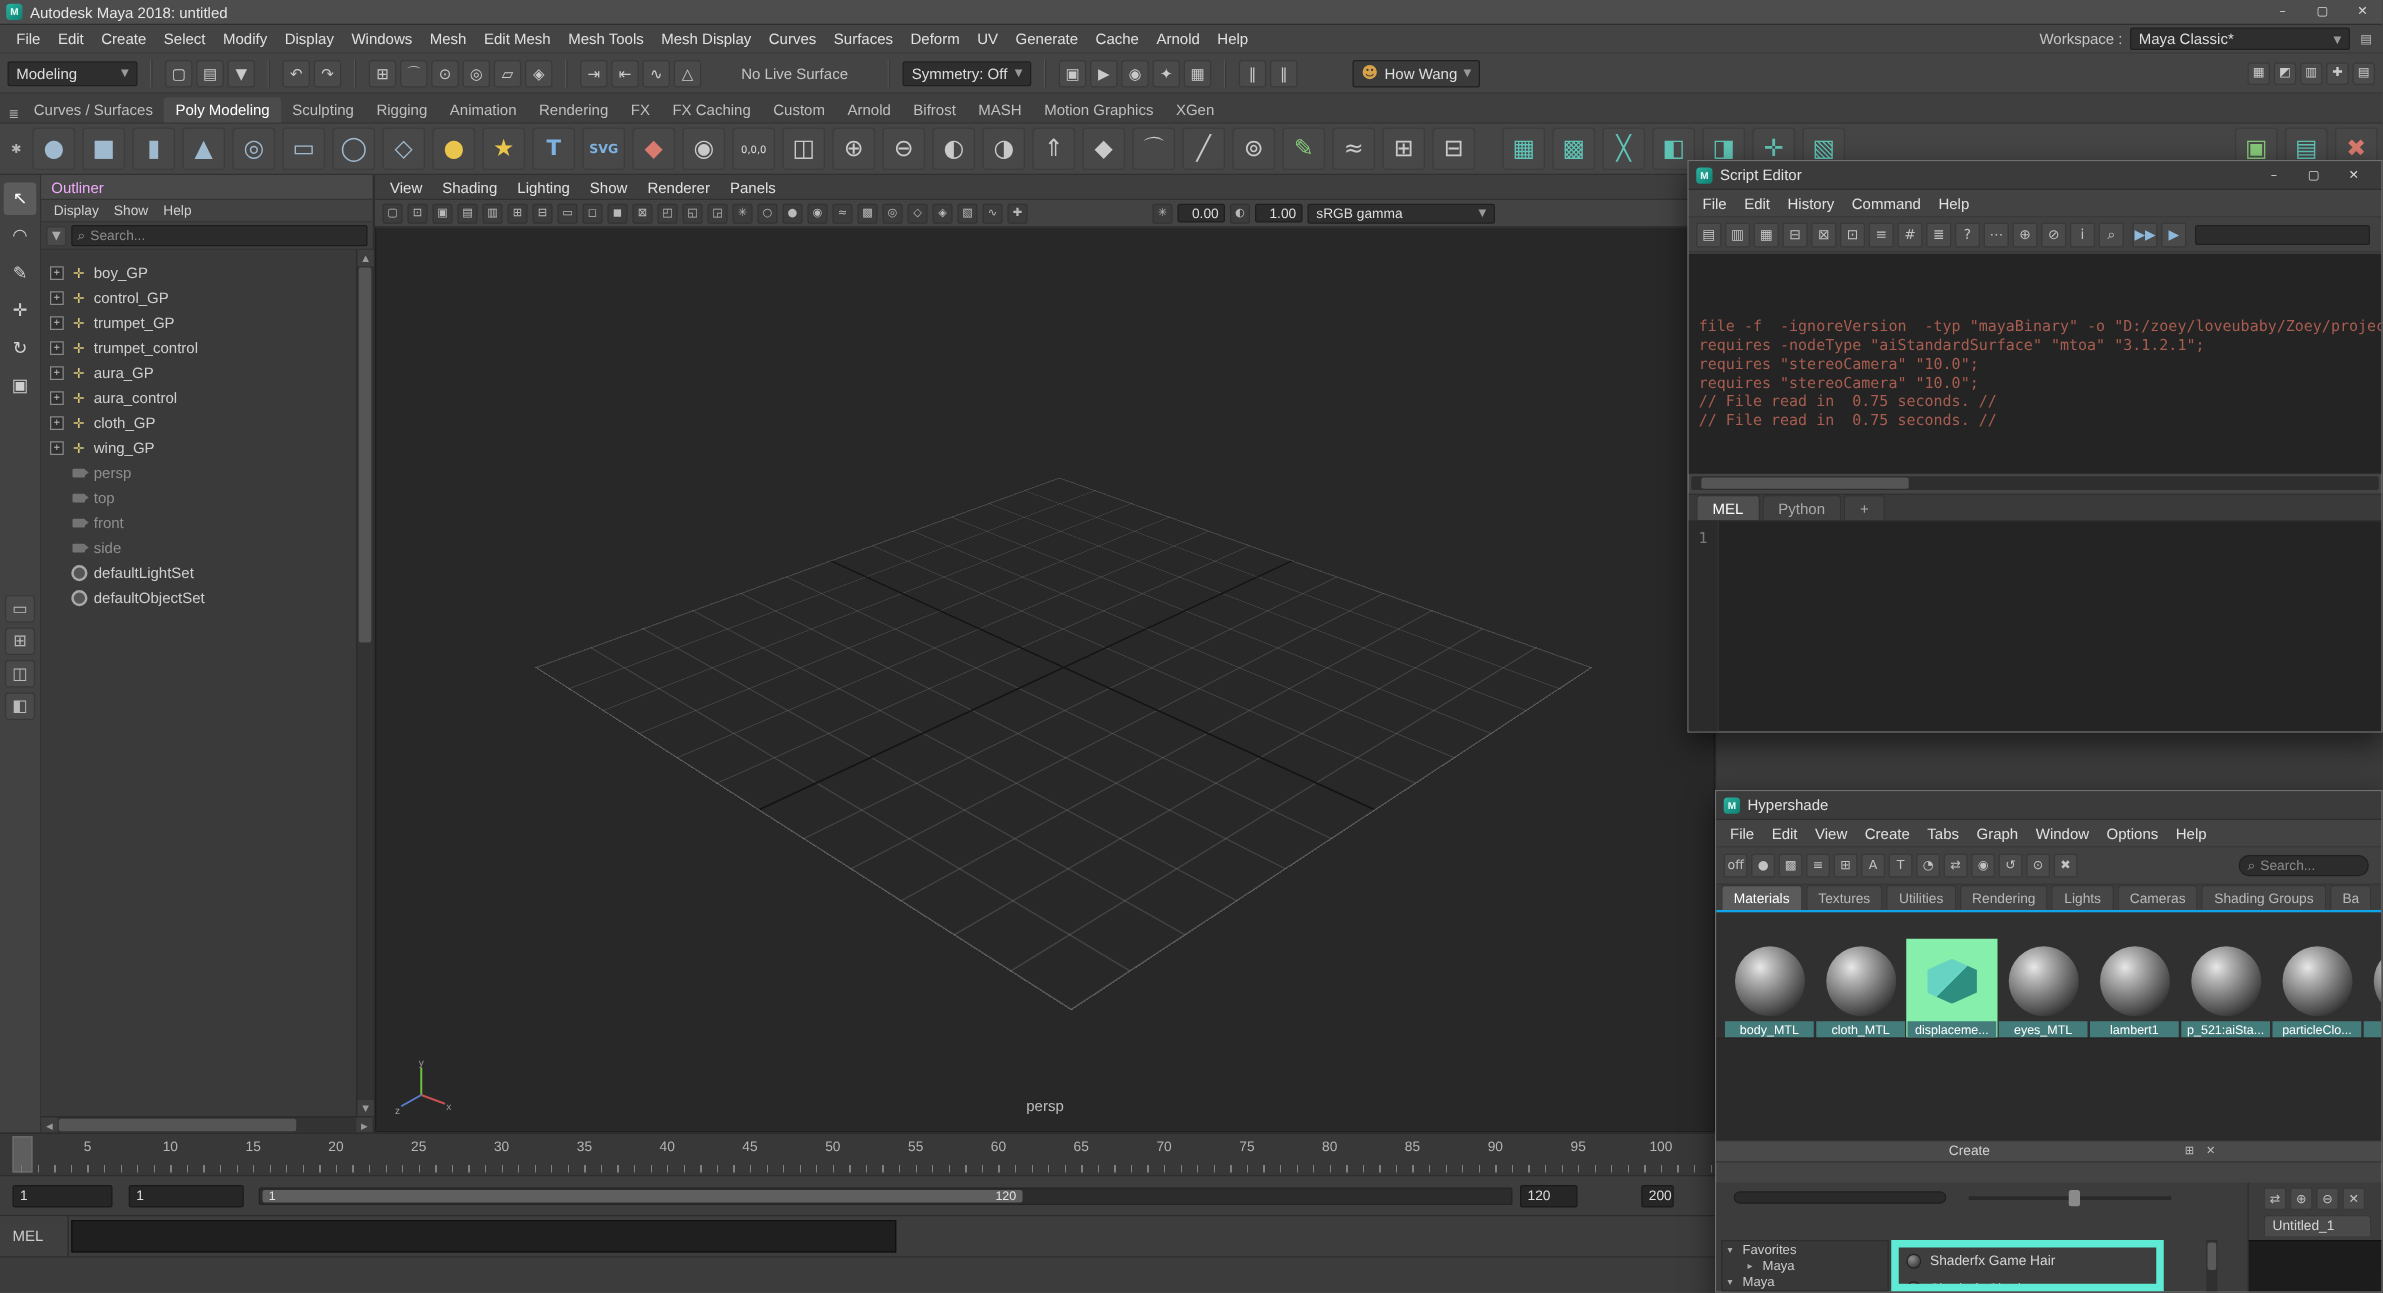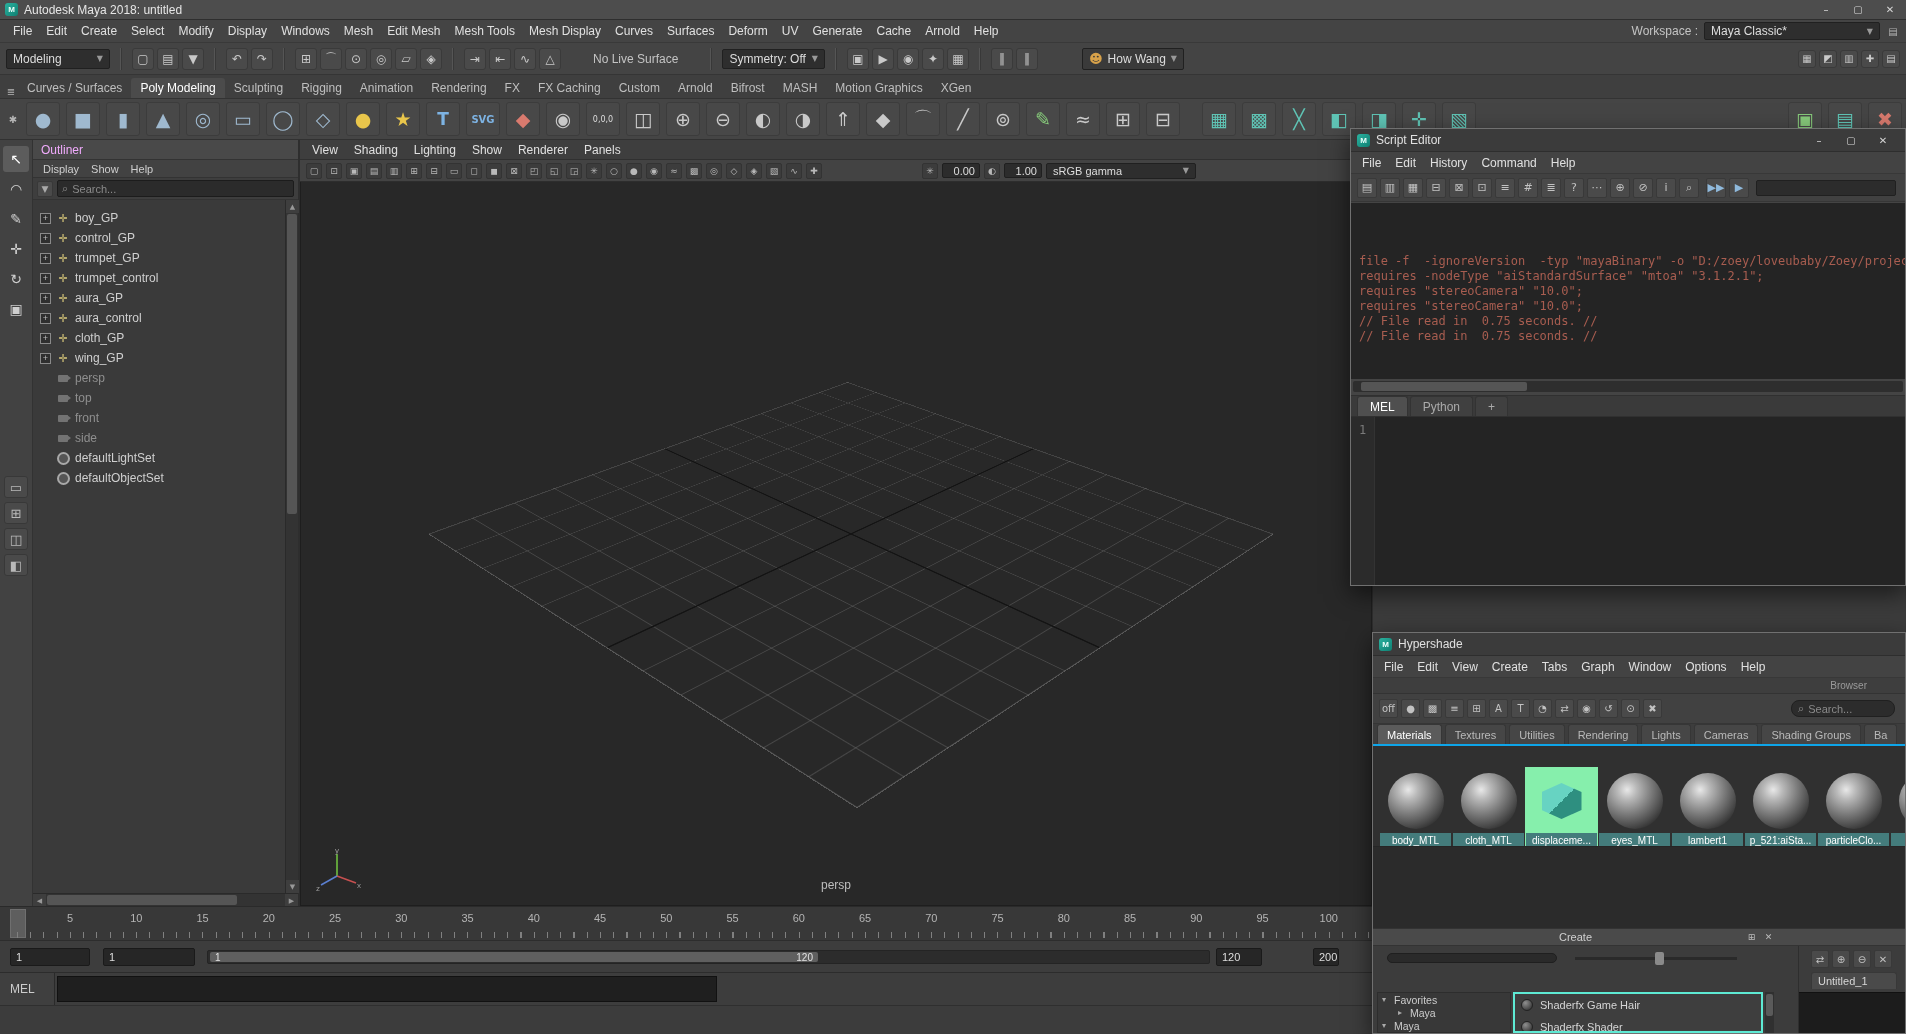--- a/index.html
+++ b/index.html
@@ -212,21 +212,21 @@
   #hs-create-bar .bar-icons{margin-left:auto;display:flex;gap:4px;padding-right:130px}
   #hs-create-bar .bar-icons .tiny-ic{width:13px;height:13px;font-size:9px;color:#bbb}
   #hs-bottom{position:absolute;left:0;top:313px;right:0;bottom:0;background:#3c3c3c}
   #hs-sizebar{position:absolute;left:14px;top:7px;width:170px;height:10px;background:#2a2a2a;border:1px solid #1f1f1f;border-radius:5px}
   #hs-slider{position:absolute;left:202px;top:11px;width:162px;height:3px;background:#2a2a2a}
   #hs-slider .handle{position:absolute;left:80px;top:-5px;width:9px;height:13px;background:#8a8a8a;border-radius:2px}
   #hs-tree{position:absolute;left:4px;top:46px;width:134px;bottom:0;background:#383838;border:1px solid #2d2d2d;overflow:hidden}
   .hs-tree-row{height:13px;display:flex;align-items:center;gap:3px;font-size:10.5px;color:#ccc;padding-left:4px;white-space:nowrap}
   .hs-tree-row[data-indent="1"]{padding-left:20px}
   .hs-tree-row .arrow{color:#aaa;font-size:8px;width:9px}
-  #hs-create-list{position:absolute;left:140px;top:46px;width:250px;bottom:0;background:#3e3e3e;border:2px solid #5eead4;overflow:hidden}
+  #hs-create-list{position:absolute;left:140px;top:46px;width:218px;bottom:0;background:#3e3e3e;border:6px solid #5eead4;overflow:hidden}
   .hs-list-row{height:22px;display:flex;align-items:center;gap:7px;padding-left:6px;font-size:11px;color:#d5d5d5}
   .hs-list-row .dot{width:12px;height:12px;border-radius:50%;border:1px solid #222;flex:0 0 auto;
                     background:radial-gradient(circle at 35% 30%,#8f8f8f,#3a3a3a 80%)}
   #hs-list-vscroll{position:absolute;left:392px;top:46px;width:9px;bottom:0;background:#303030}
   #hs-list-vscroll .thumb{position:absolute;left:1px;right:1px;top:2px;height:22px;background:#5a5a5a;border-radius:2px}
   #hs-workcol{position:absolute;left:425px;top:0;right:0;bottom:0;border-left:1px solid #2e2e2e}
   #hs-work-icons{display:flex;gap:3px;padding:4px 0 2px 12px}
   #hs-work-icons .tb-ic{width:18px;height:18px;font-size:10px}
   #hs-work-tab{margin-left:12px;margin-top:2px;width:86px;height:17px;background:#4a4a4a;border:1px solid #383838;
                border-bottom:none;border-radius:3px 3px 0 0;display:flex;align-items:center;padding-left:6px;
@@ -742,23 +742,20 @@
   <span class="menu-item mi">File</span>
       <span class="menu-item mi">Edit</span>
       <span class="menu-item mi">View</span>
       <span class="menu-item mi">Create</span>
       <span class="menu-item mi">Tabs</span>
       <span class="menu-item mi">Graph</span>
       <span class="menu-item mi">Window</span>
       <span class="menu-item mi">Options</span>
       <span class="menu-item mi">Help</span>
     </div>
-  <div id="hs-browser-strip">
-    <span>Browser</span>
-  </div>
   <div id="hs-toolbar">
     <div style="display:flex;gap:3px">
 
     <span class="tb-ic">off</span>
         <span class="tb-ic">●</span>
         <span class="tb-ic">▩</span>
         <span class="tb-ic">≡</span>
         <span class="tb-ic">⊞</span>
         <span class="tb-ic">A</span>
         <span class="tb-ic">T</span>

